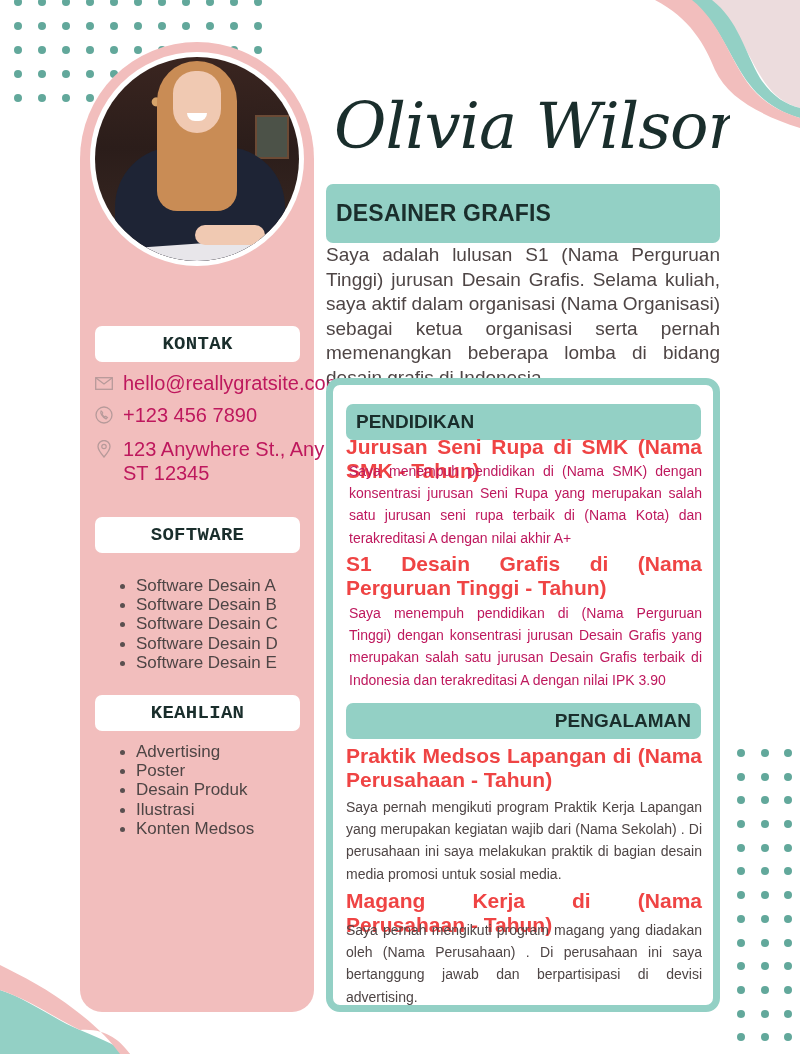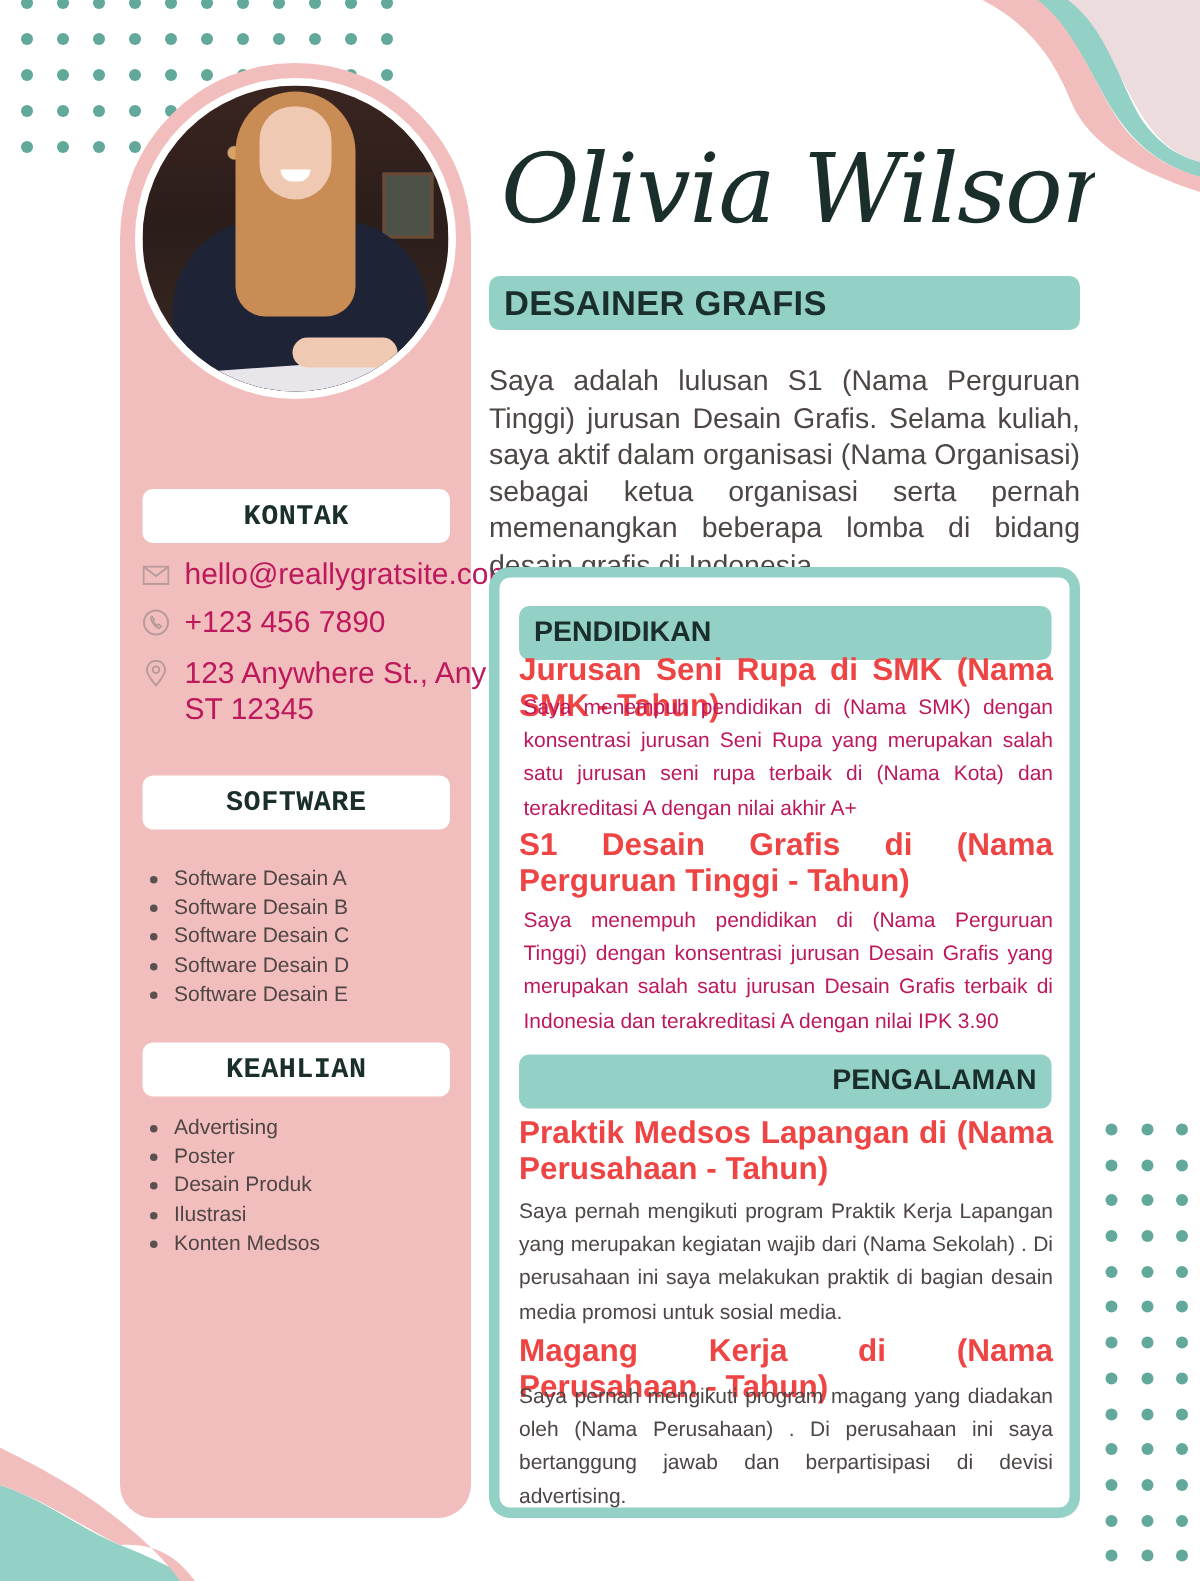--- a/index.html
+++ b/index.html
@@ -26,28 +26,28 @@
   .photo .hands { position:absolute; left:100px; top:168px; width:70px; height:20px; border-radius:10px; background:#f0c9b2; }
   .photo .desk { position:absolute; left:40px; top:186px; width:140px; height:30px; background:#e8e6ea; transform:rotate(-4deg); }
   .photo .frame { position:absolute; left:160px; top:58px; width:34px; height:44px; border:2px solid #6b4a35; background:#4c5248; }
 
   .side-heading { position:absolute; left:95px; width:205px; height:36px; background:#ffffff; border-radius:7px;
     display:flex; align-items:center; justify-content:center; font-weight:bold; font-size:19px; color:#1a2e2c; letter-spacing:0.3px;font-family:Liberation Mono, monospace; }
 
   .contact-row { position:absolute; left:94px; display:flex; align-items:flex-start; font-size:20px; color:#be185d; line-height:24px; }
   .contact-row .ic { width:20px; height:20px; margin-right:9px; margin-top:2px; display:flex; align-items:center; justify-content:center; }
 
-  .bul-list { position:absolute; left:100px; list-style:none; font-size:14px; color:#4e4545; }
+  .bul-list { position:absolute; left:120px; list-style:none; font-size:17px; color:#4e4545; }
   .bul-list li { position:relative; padding-left:16px; height:19.2px; line-height:19.2px; }
   .bul-list li::before { content:""; position:absolute; left:0; top:8px; width:5px; height:5px; border-radius:50%; background:#5a5050; }
 
   .name { position:absolute; left:330px; top:68px; width:400px; height:110px; }
   .name svg { width:100%; height:100%; }
 
-  .title-bar { position:absolute; left:326px; top:184px; width:394px; height:36px; background:#93d0c5; border-radius:7px;
+  .title-bar { position:absolute; left:326px; top:184px; width:394px; height:59px; background:#93d0c5; border-radius:7px;
     display:flex; align-items:center; padding-left:10px; font-size:23px; font-weight:bold; color:#1a2e2c; letter-spacing:0.2px; }
 
   .summary { position:absolute; left:326px; top:243px; width:394px; font-size:19px; line-height:24.5px; color:#4e4545; text-align:justify; }
 
   .main-box { position:absolute; left:326px; top:378px; width:394px; height:634px; border:7px solid #93d0c5; border-radius:14px; background:#ffffff; }
 
   .sec-bar { position:absolute; left:346px; width:355px; height:36px; background:#93d0c5; border-radius:7px;
     display:flex; align-items:center; padding:0 10px; font-size:19px; font-weight:bold; color:#1a2e2c; }
   .sec-bar.right { justify-content:flex-end; }
 

